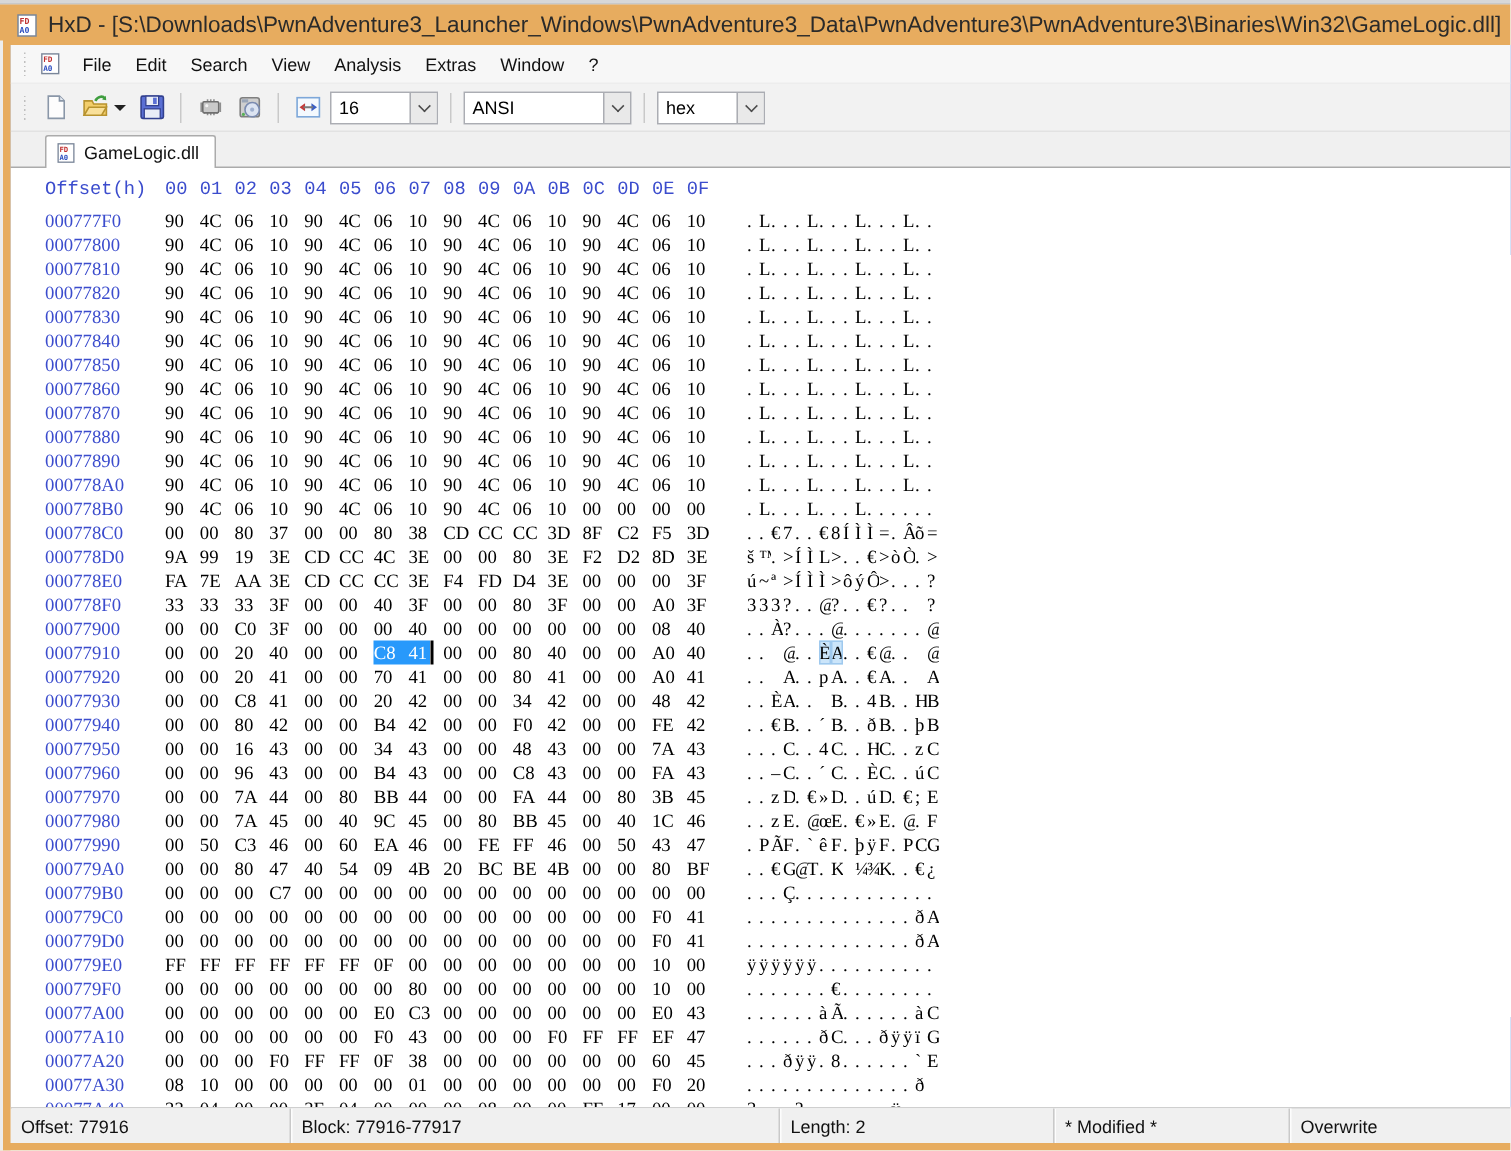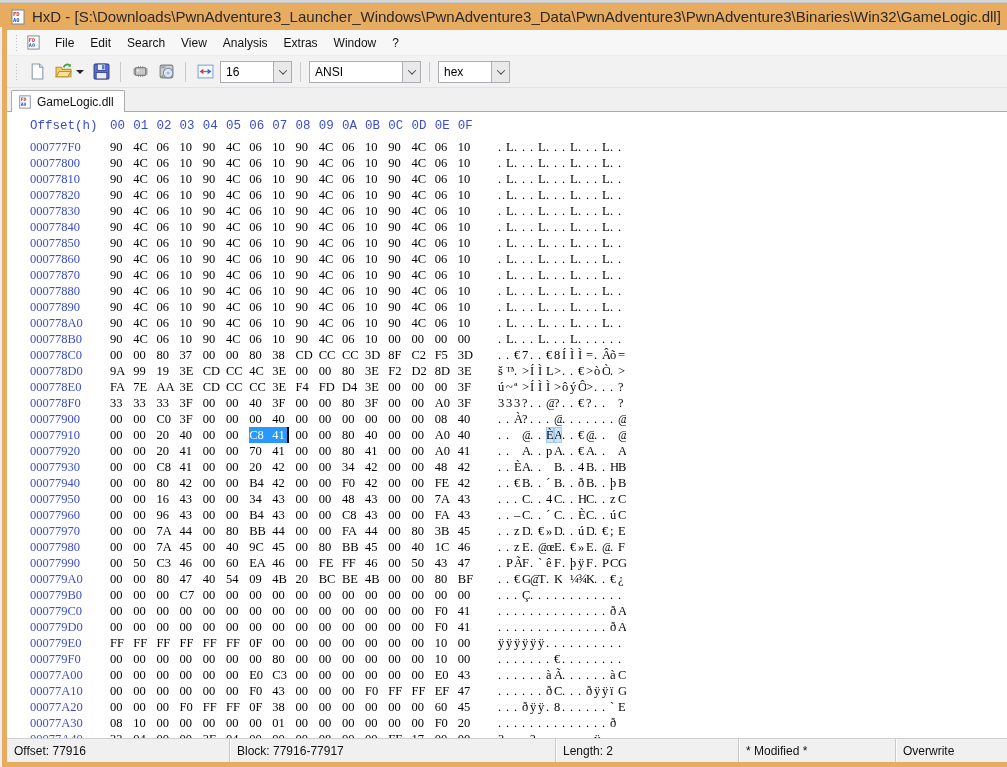--- a/index.html
+++ b/index.html
@@ -41,21 +41,21 @@
   .tbtn { width:24px; height:24px; display:flex; align-items:center; justify-content:center; margin:0 1px; flex:none; }
   .tbtn svg { width:17px; height:17px; }
   .dd-caret { width:0; height:0; border-left:4px solid transparent; border-right:4px solid transparent; border-top:4px solid #222; margin:0 4px 0 0; }
   .tsep { width:1px; height:20px; background:#C9C9C9; margin:0 6px; flex:none; }
   .combo { height:22px; background:#fff; border:1px solid #ABADB3; display:flex; align-items:stretch; margin:0 2px; flex:none; }
   .combo .val { font-size:12px; padding:3px 4px 0 5px; flex:1; white-space:nowrap; overflow:hidden; }
   .combo .btn { width:18px; border-left:1px solid #ABADB3; background:#E9E9E9; display:flex; align-items:center; justify-content:center; }
   .chev { width:6px; height:6px; border-right:1.4px solid #4A4A4A; border-bottom:1.4px solid #4A4A4A; transform:rotate(45deg) translate(-1px,-1px); }
 
   
-  .tabstrip { height:24px; background:#F0F0F0; display:flex; align-items:flex-end; padding-left:4px; flex:none; border-bottom:1px solid #ABABAB; }
+  .tabstrip { height:24px; background:#F0F0F0; display:flex; align-items:flex-end; padding-left:23px; flex:none; border-bottom:1px solid #ABABAB; }
   .tab { height:22px; background:#fff; border:1px solid #ABABAB; border-bottom:none; border-radius:2px 2px 0 0;
          display:flex; align-items:center; padding:0 10px 0 6px; margin-bottom:-1px; }
   .tab .tab-icon { width:14px; height:14px; margin-right:5px; }
   .tab .tab-label { font-size:12px; color:#111; }
 
   
   .hexarea { flex:1; background:#fff; overflow:hidden; padding:6px 0 0 23px;
              font-family:"Liberation Mono", monospace; font-size:12.5px; min-height:0; }
   .hexhead { height:16px; line-height:16px; white-space:nowrap; margin-bottom:5px; color:var(--offsetblue); }
   .hexrow { height:16px; line-height:16px; white-space:nowrap;font-family:Liberation Serif, serif; }
@@ -69,21 +69,21 @@
   .sel-last  { background:linear-gradient(to right,var(--selblue) 0,var(--selblue) 15px,transparent 15px);
                color:#fff; position:relative; }
   .sel-last::after { content:''; position:absolute; left:15px; top:0; bottom:0; width:2px; background:#000; }
   .hl { background:#CBE5FA; outline:1px solid #9FC9EE; outline-offset:-1px; }
 
   
   .statusbar { height:24px; background:#F0F0F0; border-top:1px solid #CFCFCF; display:flex; align-items:center;
                font-size:12px; color:#111; flex:none; margin-left:7px; }
   .seg { height:100%; display:flex; align-items:center; padding-left:7px; border-right:1px solid #C9C9C9;
          box-shadow:1px 0 0 #FDFDFD; white-space:nowrap; }
-  .seg-offset { width:223px;text-align:right; } .seg-block { width:326px; } .seg-length { width:183px; } .seg-modified { width:157px; }
+  .seg-offset { width:187px;text-align:right; } .seg-block { width:326px; } .seg-length { width:183px; } .seg-modified { width:157px; }
   .seg-mode { flex:1; border-right:none; box-shadow:none; }
 </style>
 </head>
 <body>
 
 <div class="screen-sliver"></div>
 
 <div class="win">
   <div class="win-left-sliver"></div>
   <div class="win-left-border"></div>

